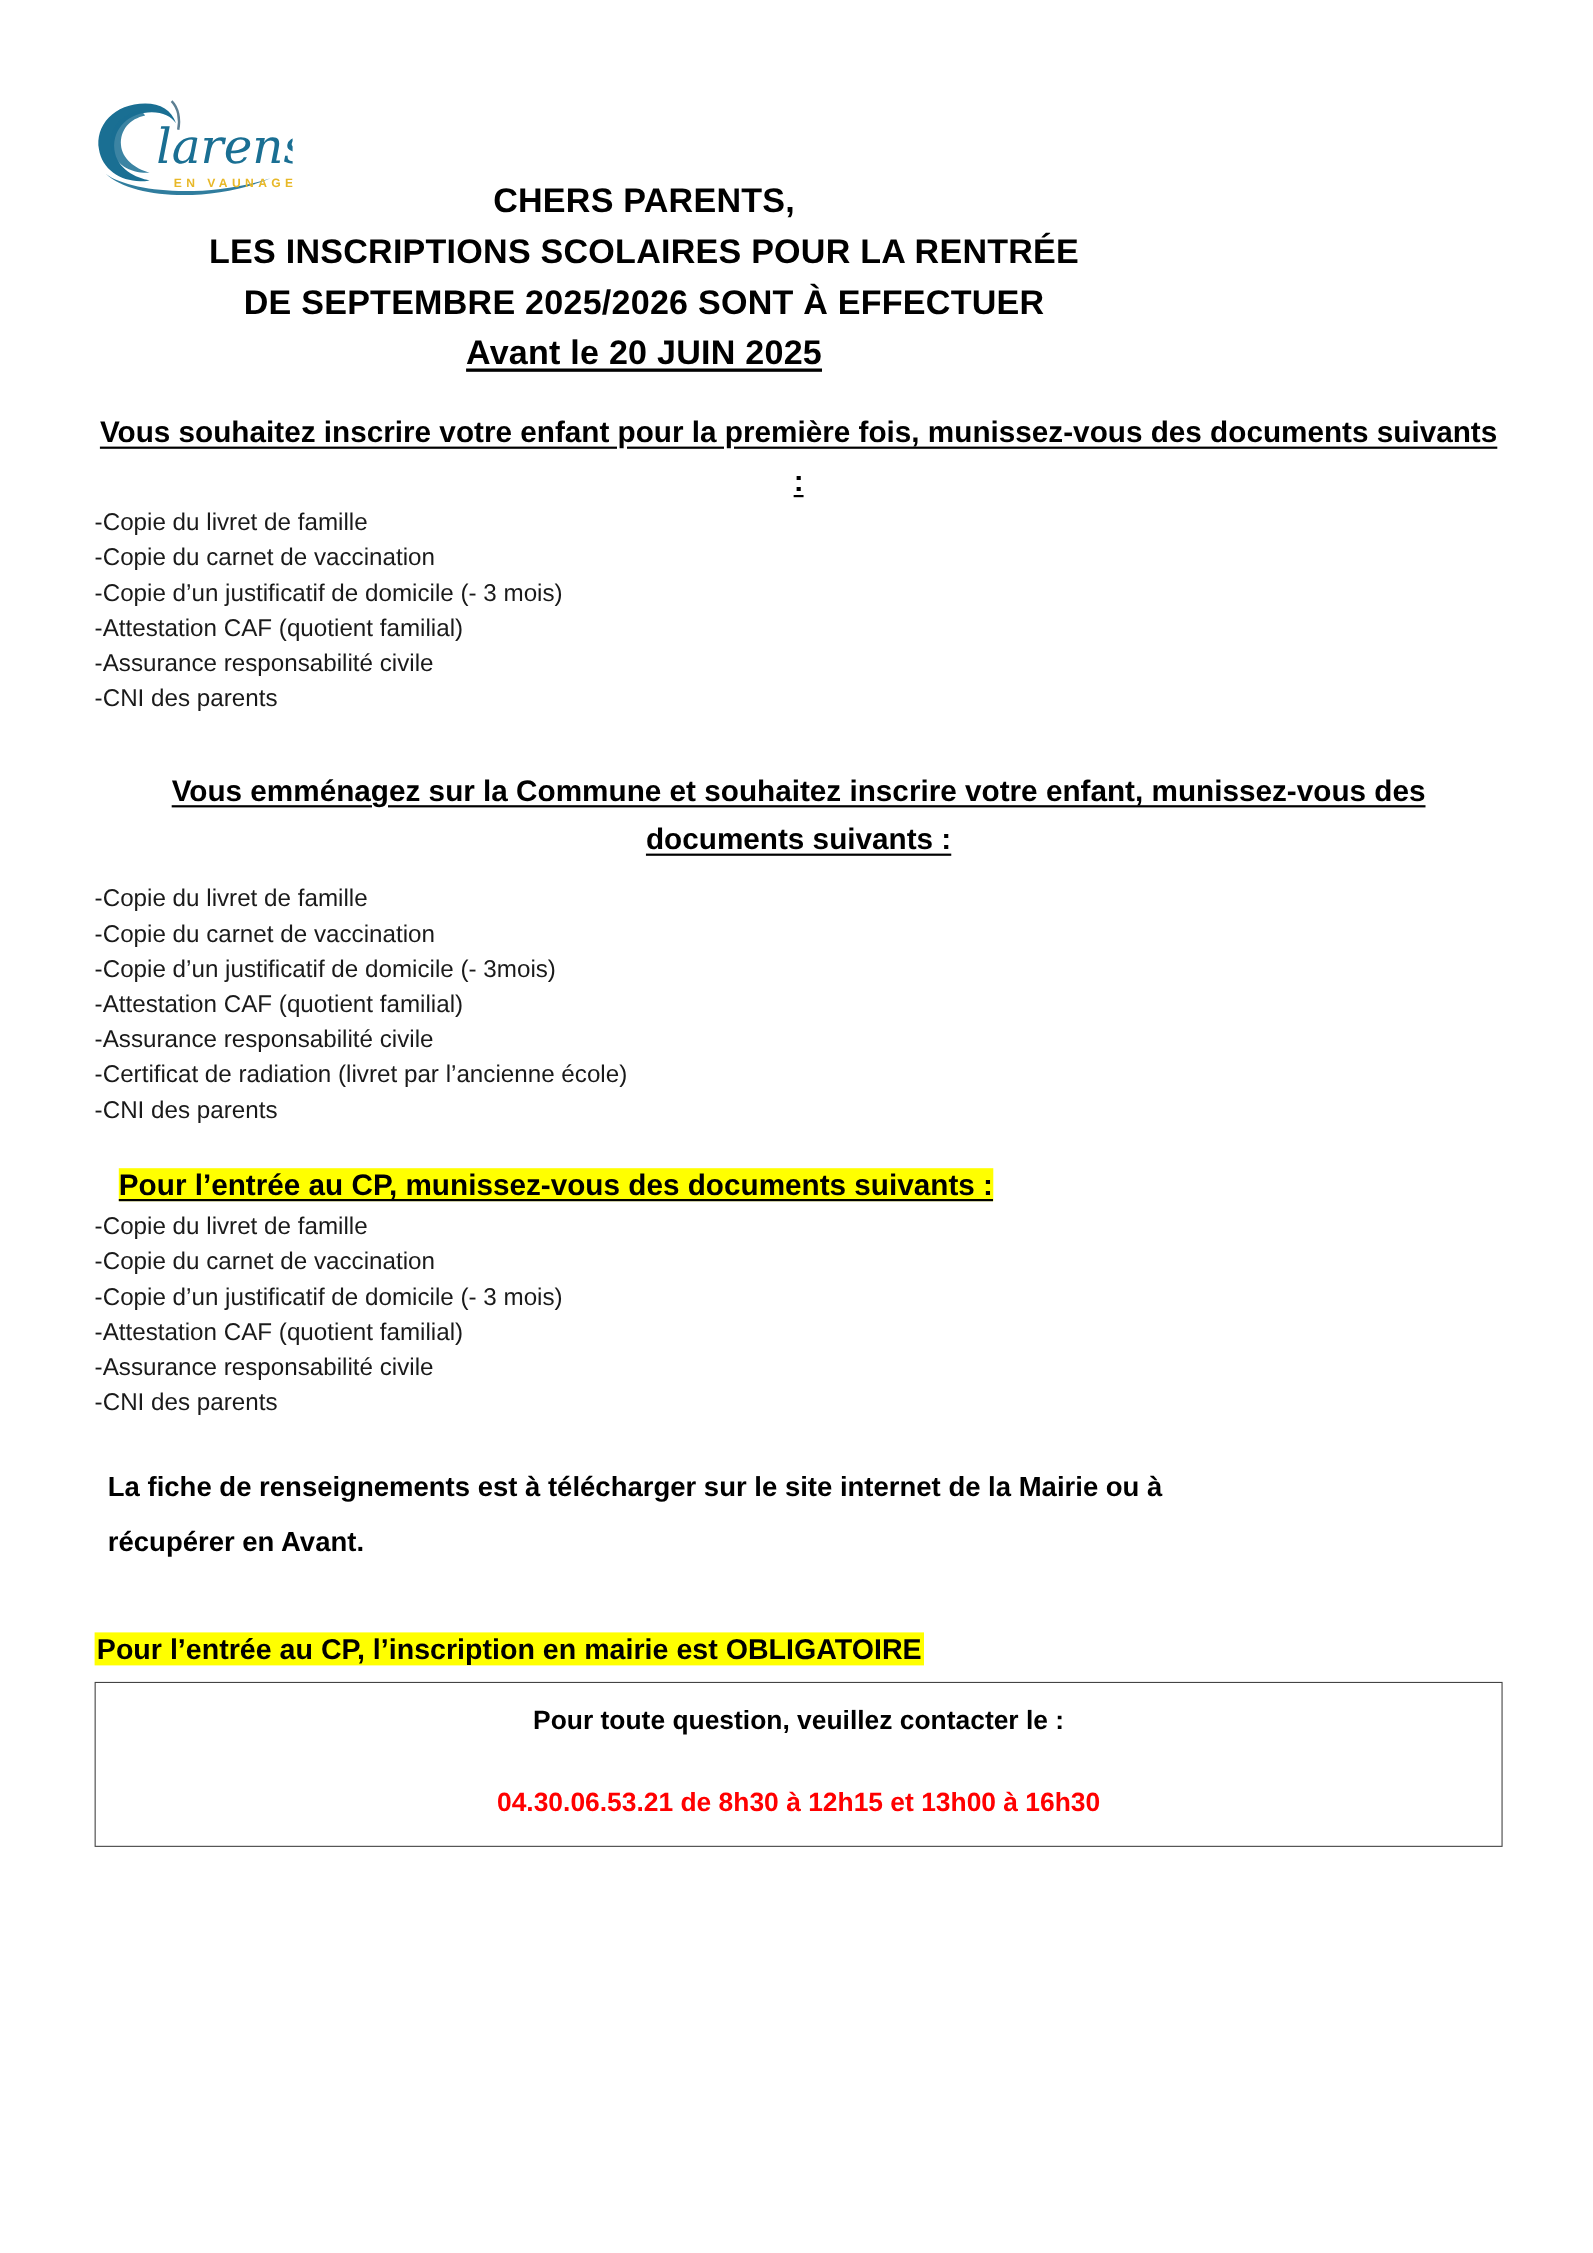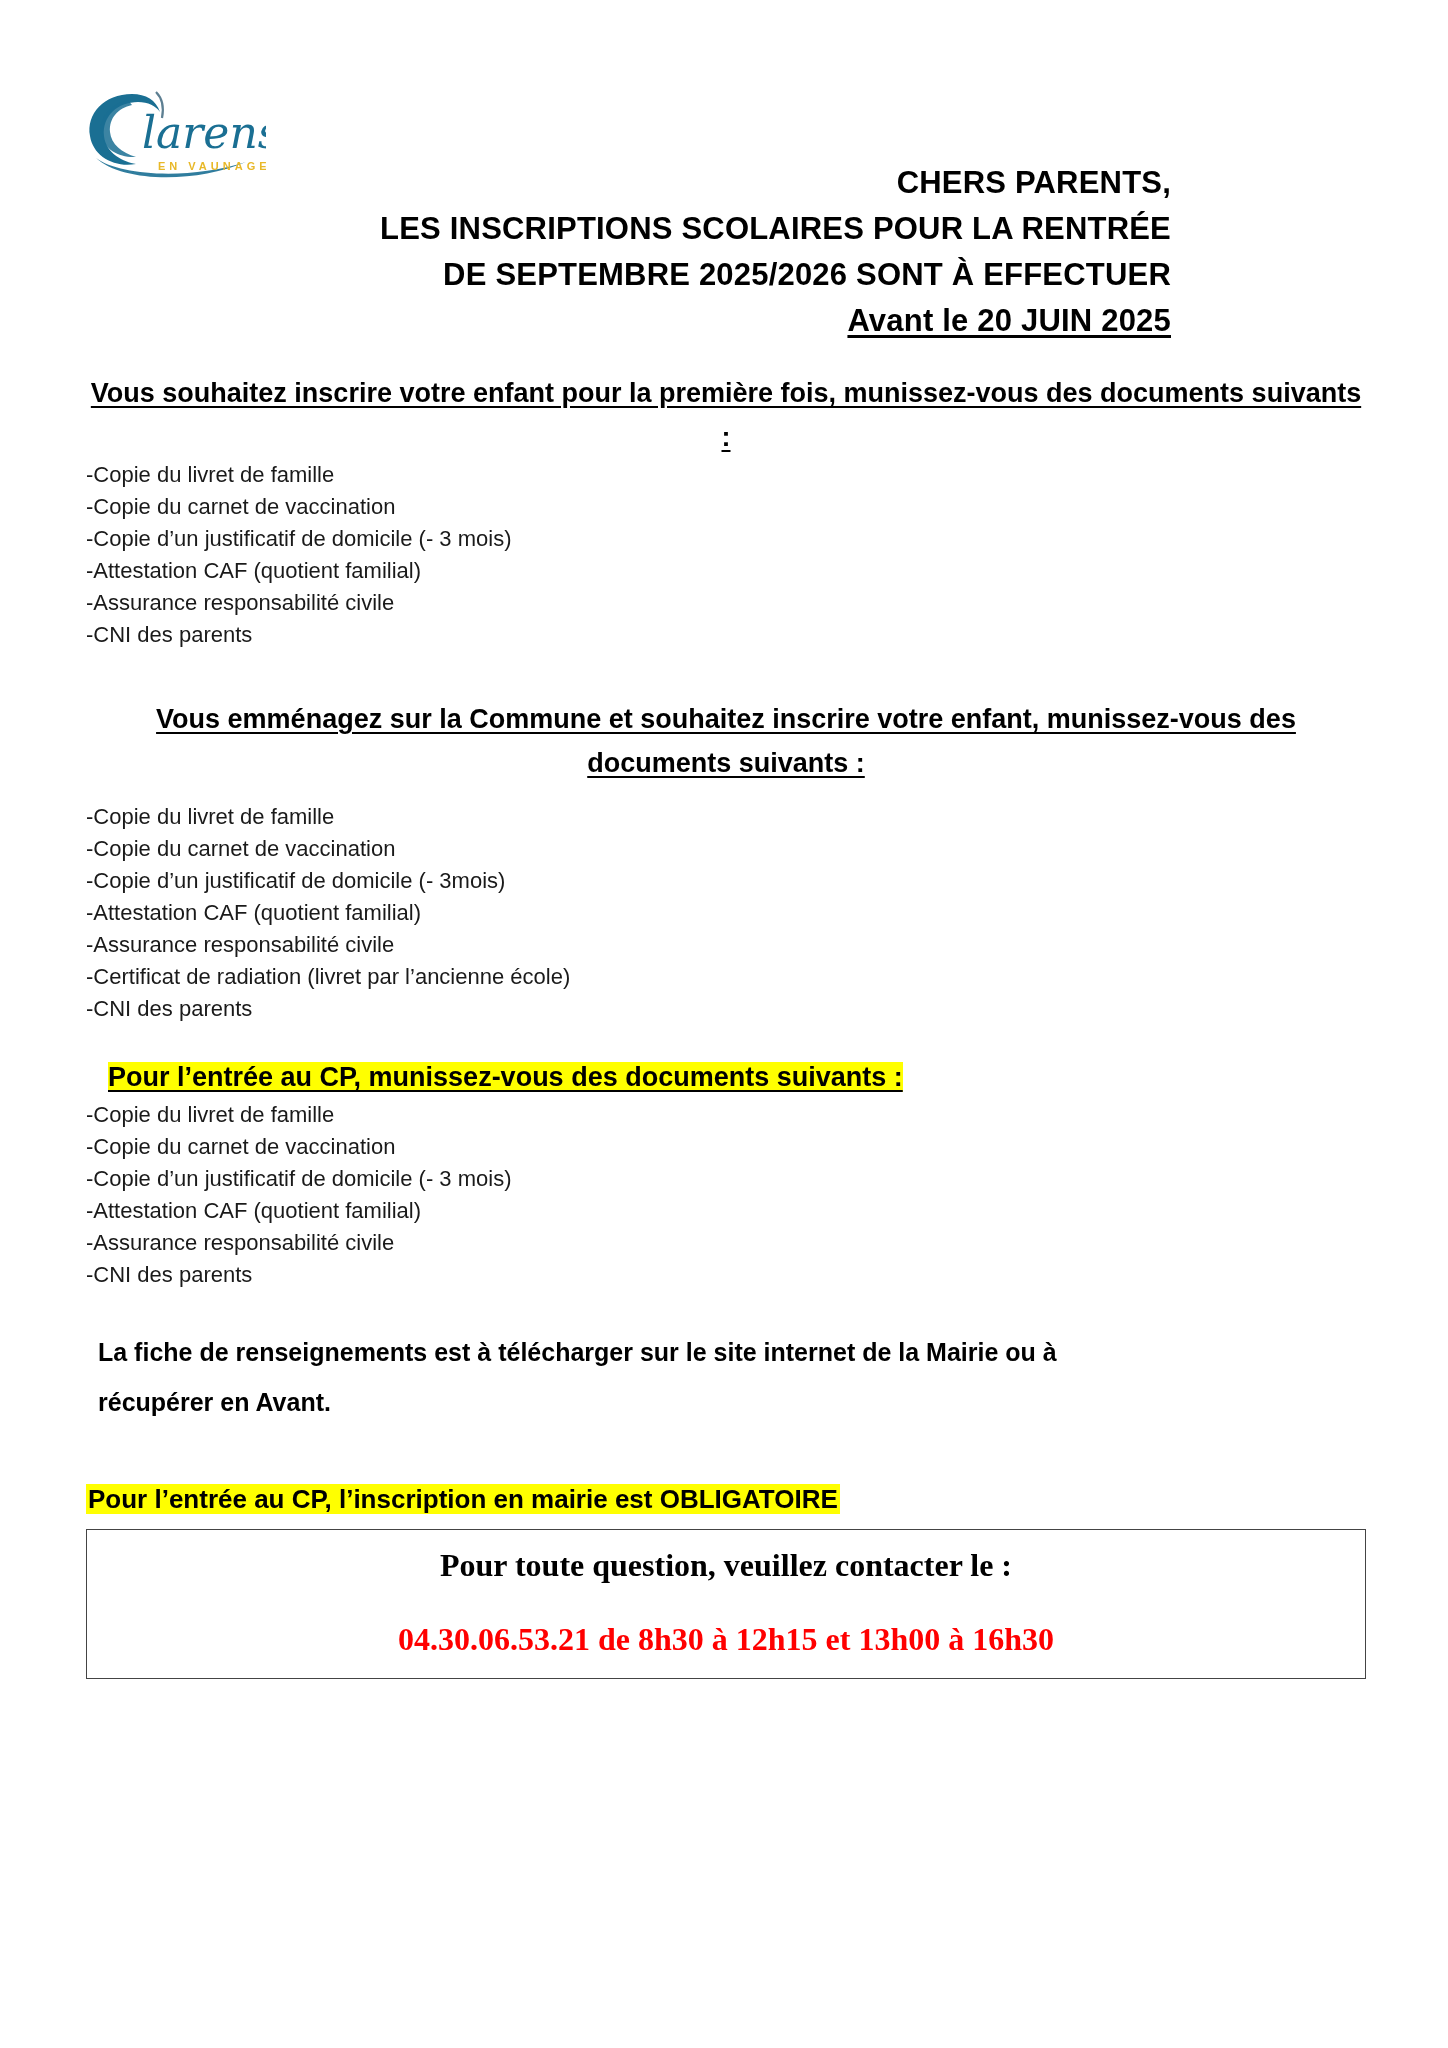--- a/index.html
+++ b/index.html
@@ -30,21 +30,21 @@
     background: #ffffff;
   }
   .logo-svg { display: block; width: 196px; height: 128px; }
 
   
   .header {
     position: absolute;
     left: 0;
     top: 160px;
     width: 1171px;
-    text-align: right;
+    text-align: center;
   }
   .header-line {
     font-family: "Liberation Sans Narrow", "Liberation Sans", sans-serif;
     font-weight: bold;
     font-size: 31px;
     line-height: 46px;
     letter-spacing: 0.2px;
     white-space: nowrap;
   }
   .header-line.red {
@@ -112,24 +112,23 @@
 
   .contact-box {
     border: 1.5px solid #444444;
     margin-top: 10px;
     padding: 16px 10px 20px 10px;
     text-align: center;
     background: #ffffff;
   }
   .contact-line {
     font-weight: bold;
-    font-size: 32px;
+    font-size: 24px;
     line-height: 38px;
     margin: 0;
-    font-family: Liberation Serif, serif;
   }
   .contact-line.red { color: #ff0000; margin-top: 36px; }
 </style>
 </head>
 <body>
 
 <div class="page">
 
   <div class="logo-box">
     <svg class="logo-svg" viewBox="0 0 196 128" xmlns="http://www.w3.org/2000/svg">

